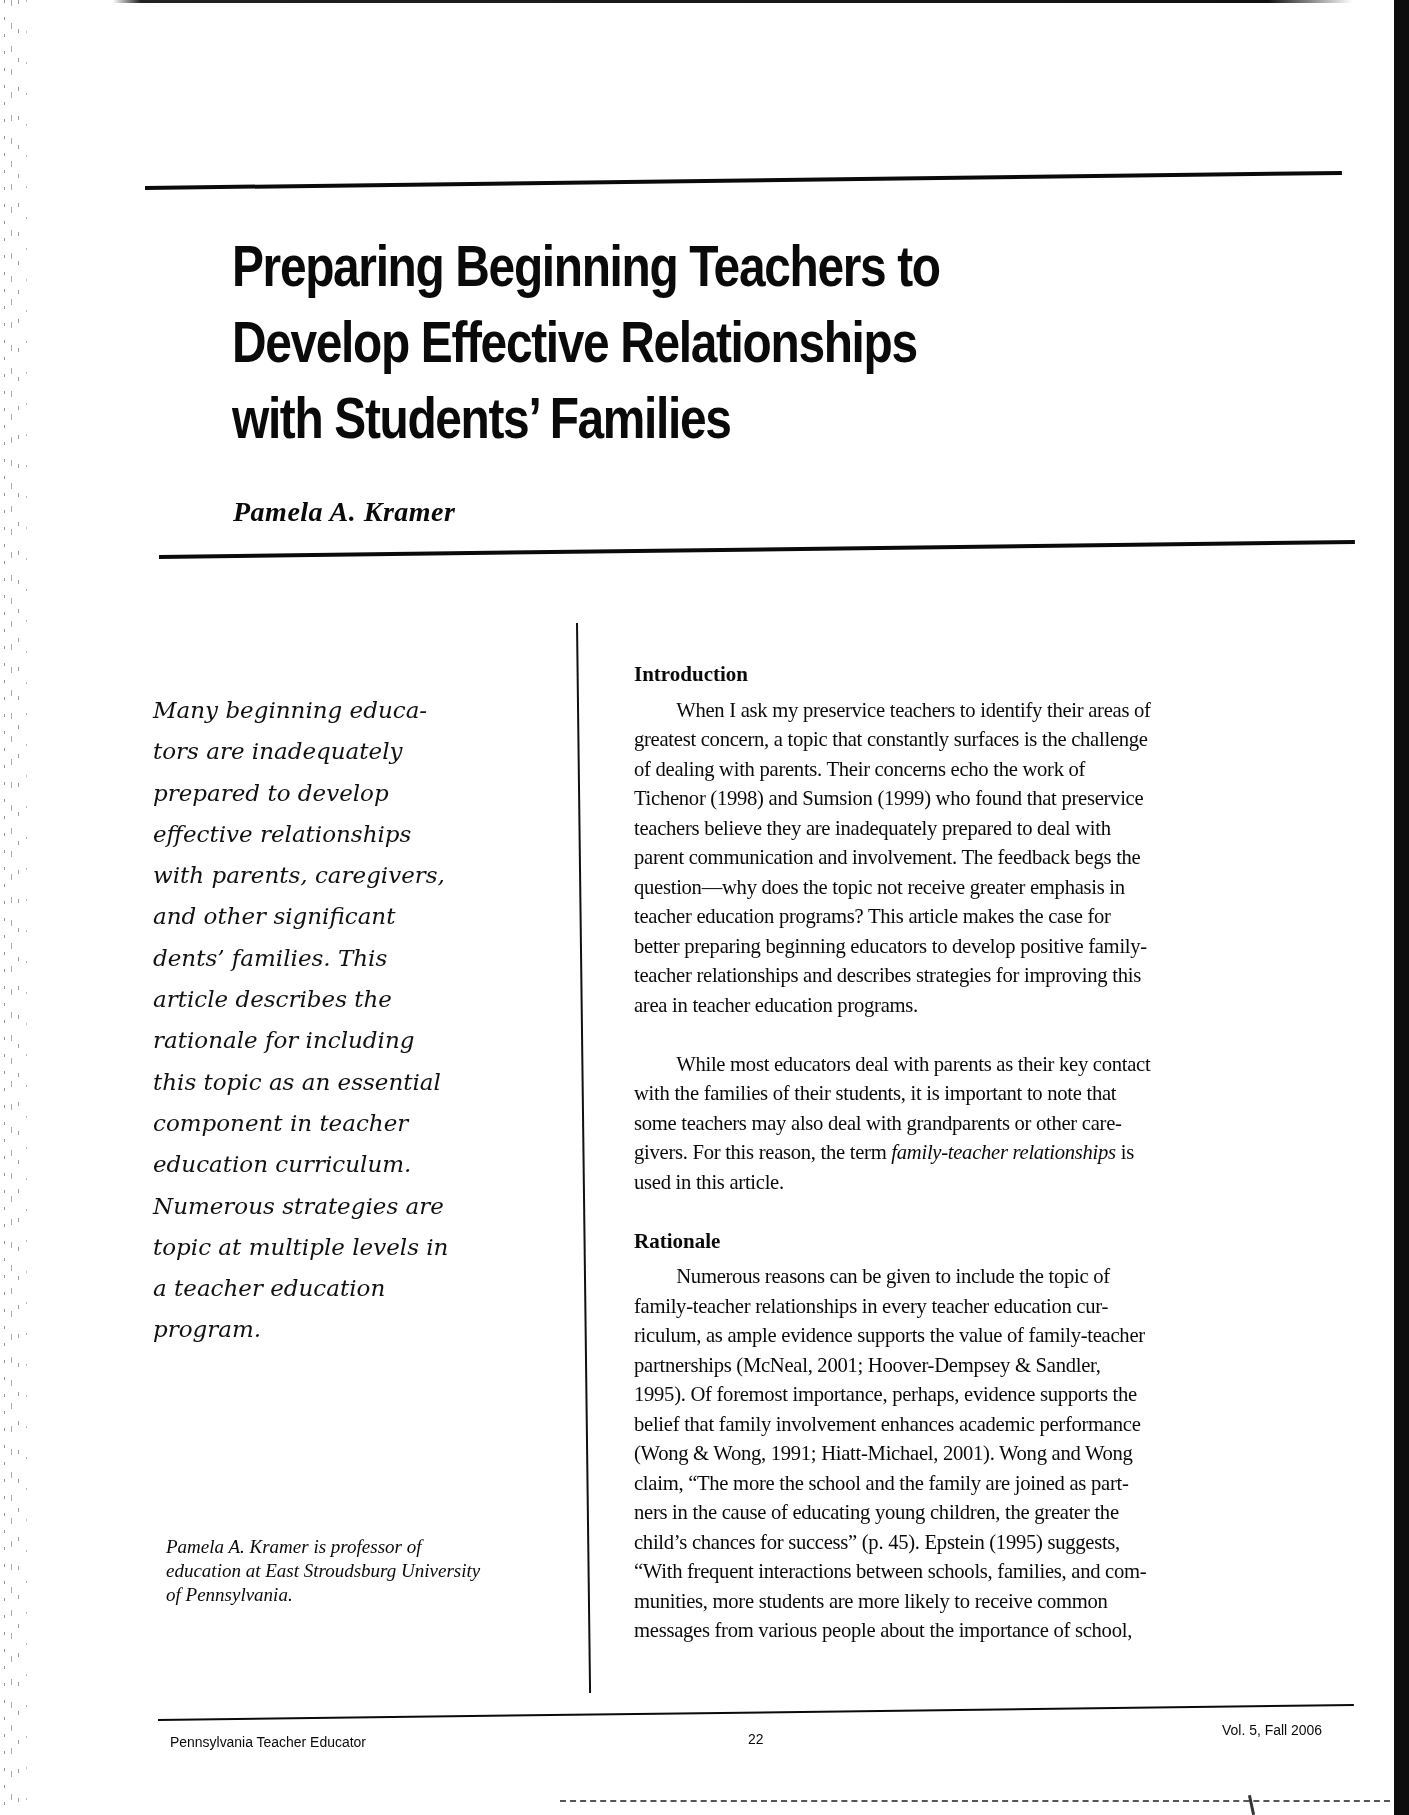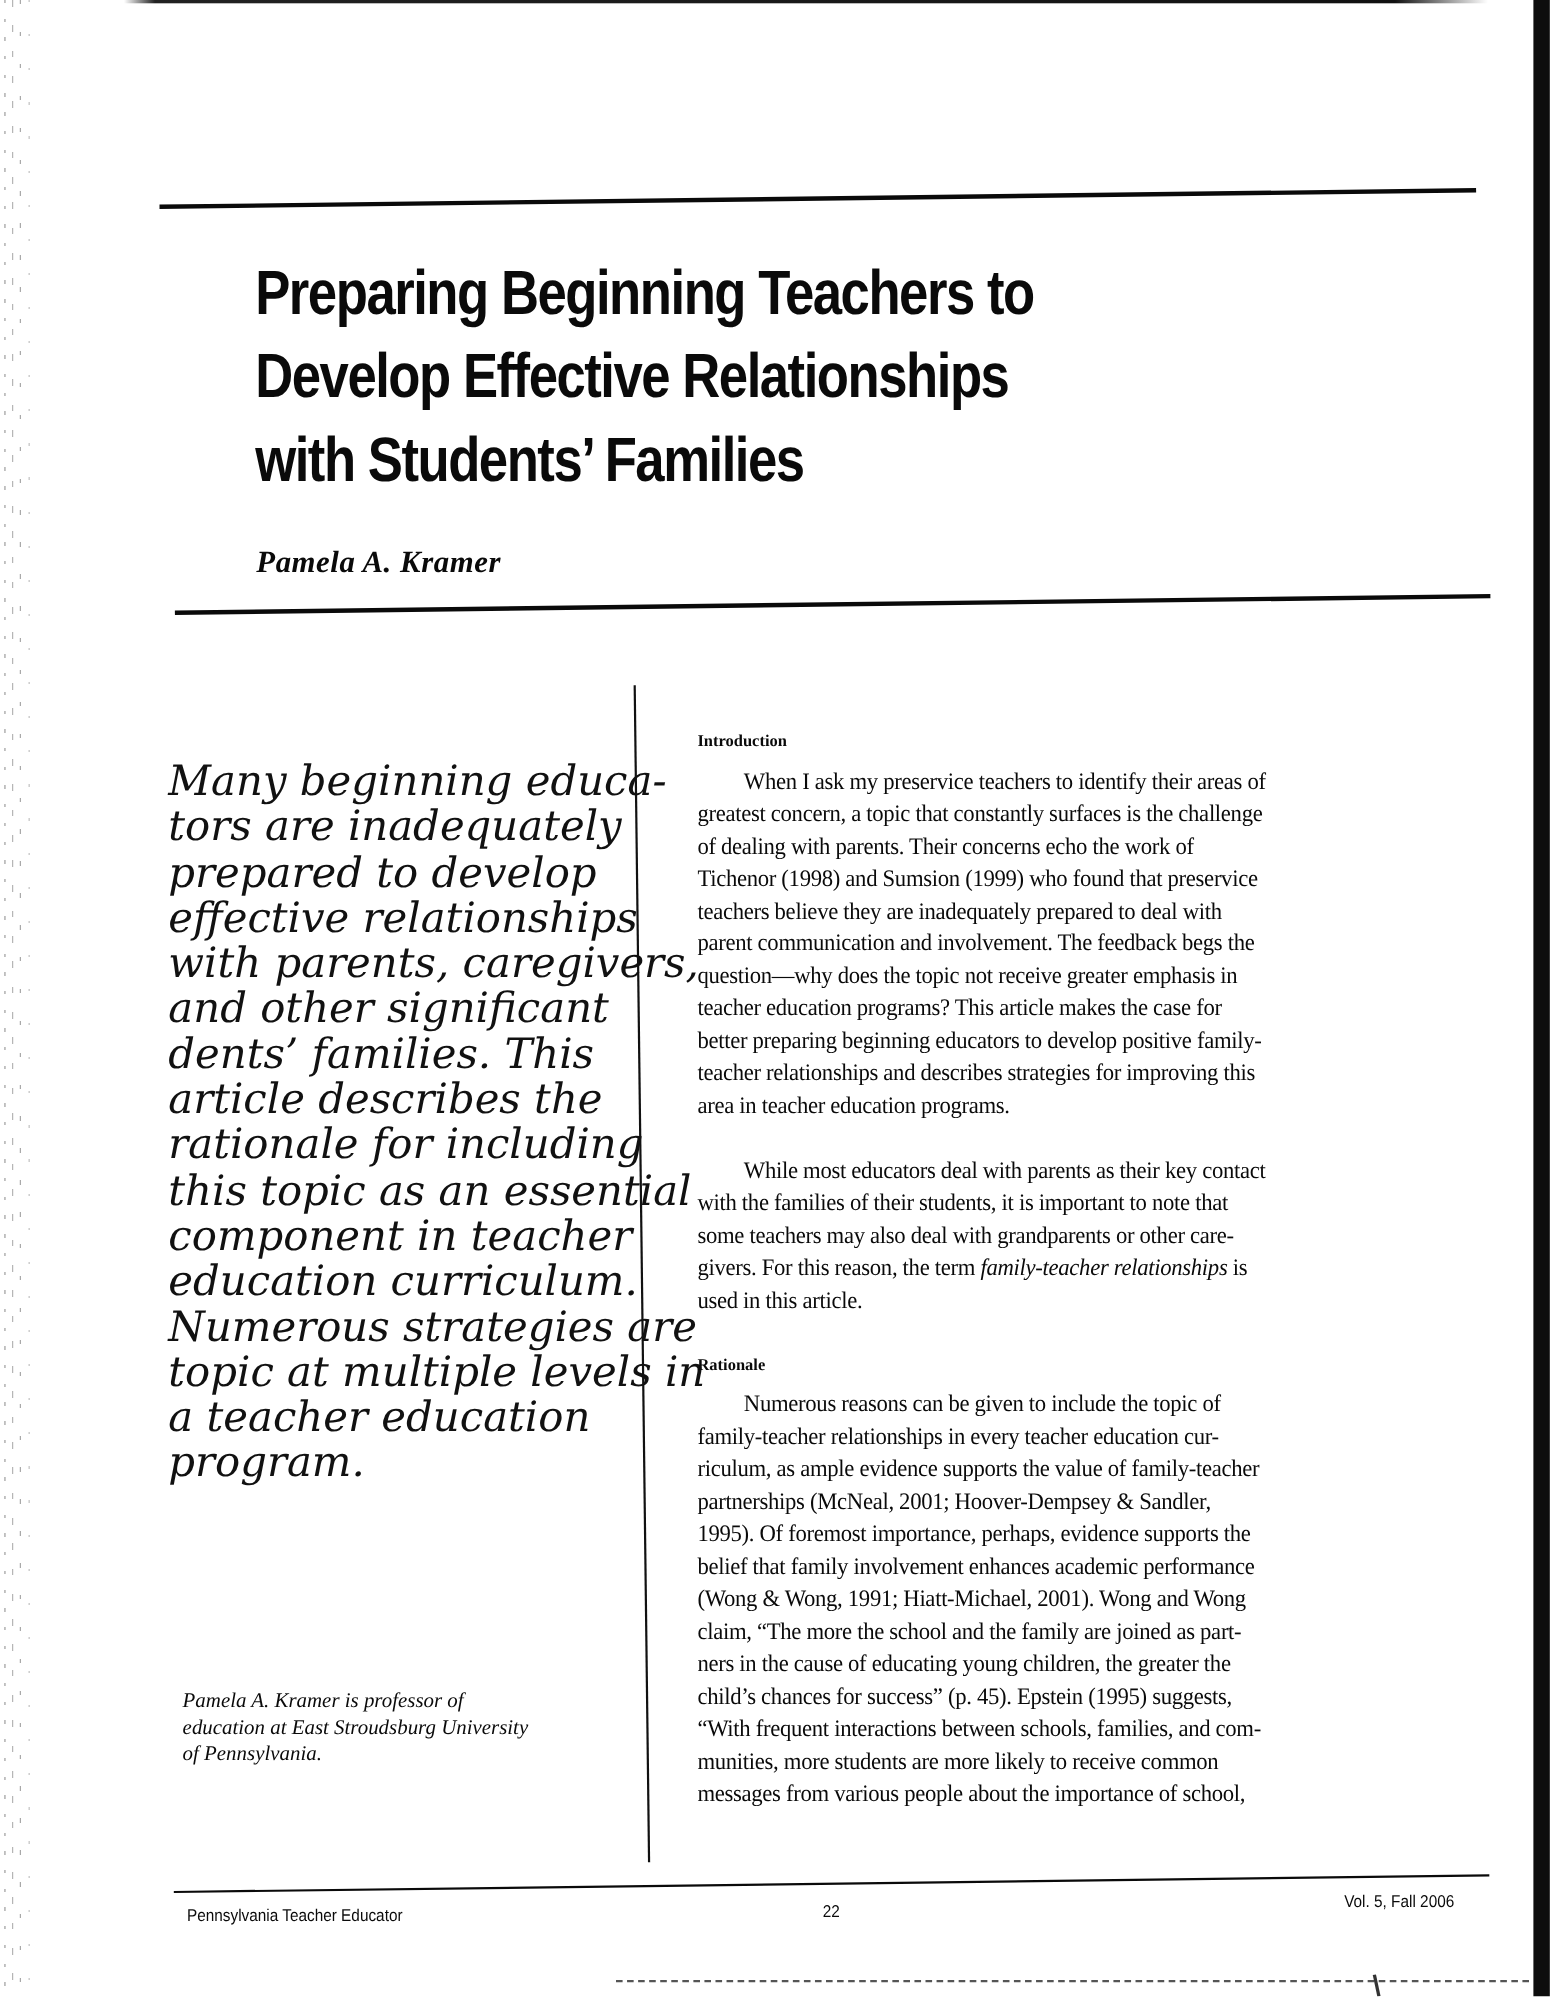--- a/index.html
+++ b/index.html
@@ -37,35 +37,35 @@
     left: 233px; top: 496px;
     font-family: "Liberation Serif", serif; font-style: italic; font-weight: 700;
     font-size: 28px; letter-spacing: 0.5px; white-space: nowrap;
   }
 
   .divider { left: 576px; top: 623px; width: 2px; height: 1070px; background: #111; transform: rotate(-0.7deg); transform-origin: top left; }
 
   .pullquote {
     left: 153px; top: 690px; width: 410px;
     font-family: "DejaVu Serif", serif; font-style: italic;
-    font-size: 38px; line-height: 41.3px; color: #111;
+    font-size: 23px; line-height: 41.3px; color: #111;
   }
   .pullquote div { white-space: nowrap; }
   .bio {
     left: 166px; top: 1535px; width: 420px;
     font-family: "Liberation Serif", serif; font-style: italic;
     font-size: 19px; line-height: 24px;
   }
   .bio div { white-space: nowrap; }
 
   .body {
     left: 634px; top: 660px; width: 700px;
     font-family: "Liberation Serif", serif; font-size: 21.5px; line-height: 29.5px;
   }
-  .body .heading { font-weight: 700; font-size: 15px; margin-bottom: 6px; }
+  .body .heading { font-weight: 700; font-size: 21px; margin-bottom: 6px; }
   .body .line { white-space: nowrap; letter-spacing: -0.3px; transform: scaleX(0.96); transform-origin: left; }
   .body .indent { padding-left: 44px; }
   .body .gap { height: 29.5px; }
   .body em { font-style: italic; }
 
   .footer-text {
     font-family: "Liberation Sans", sans-serif; font-size: 15.5px; white-space: nowrap;
     transform: scaleX(0.9); transform-origin: left;
   }
   .footer-journal { left: 170px; top: 1733px; }

